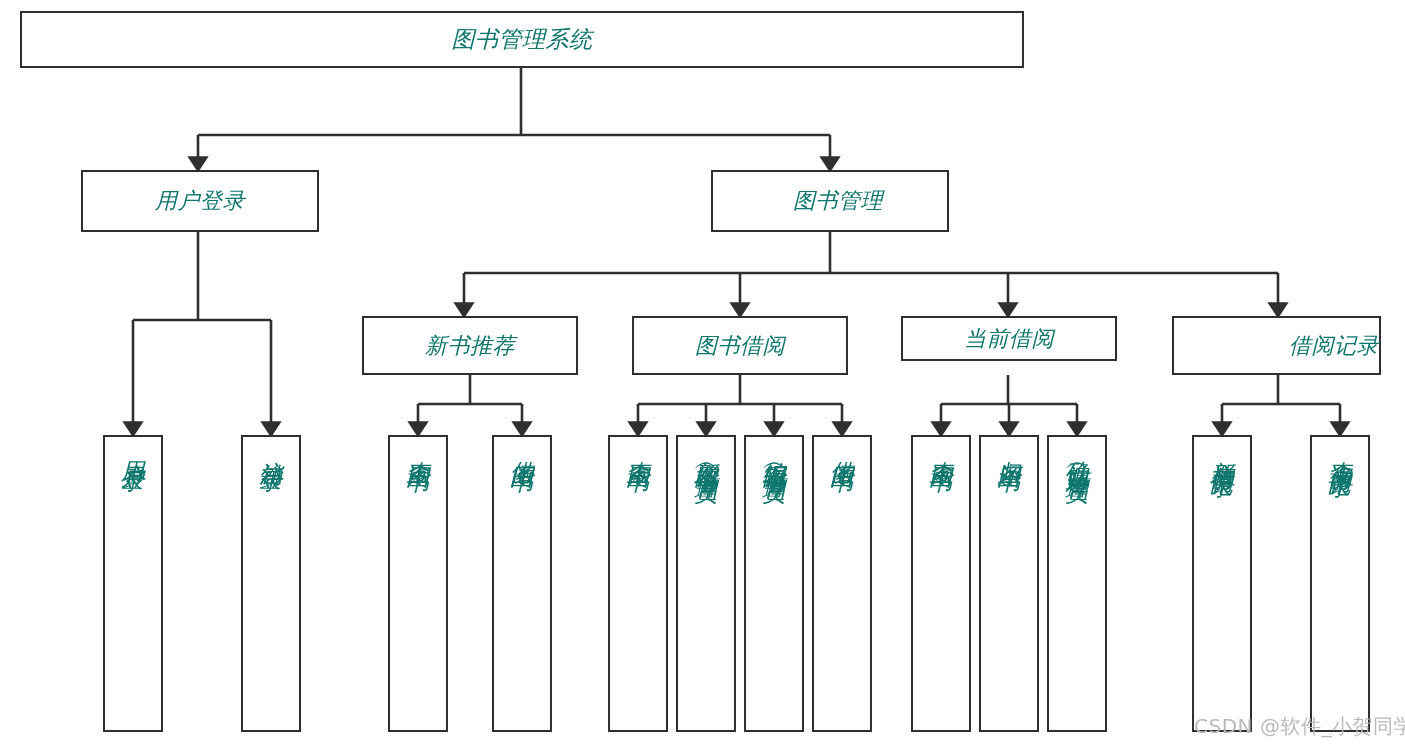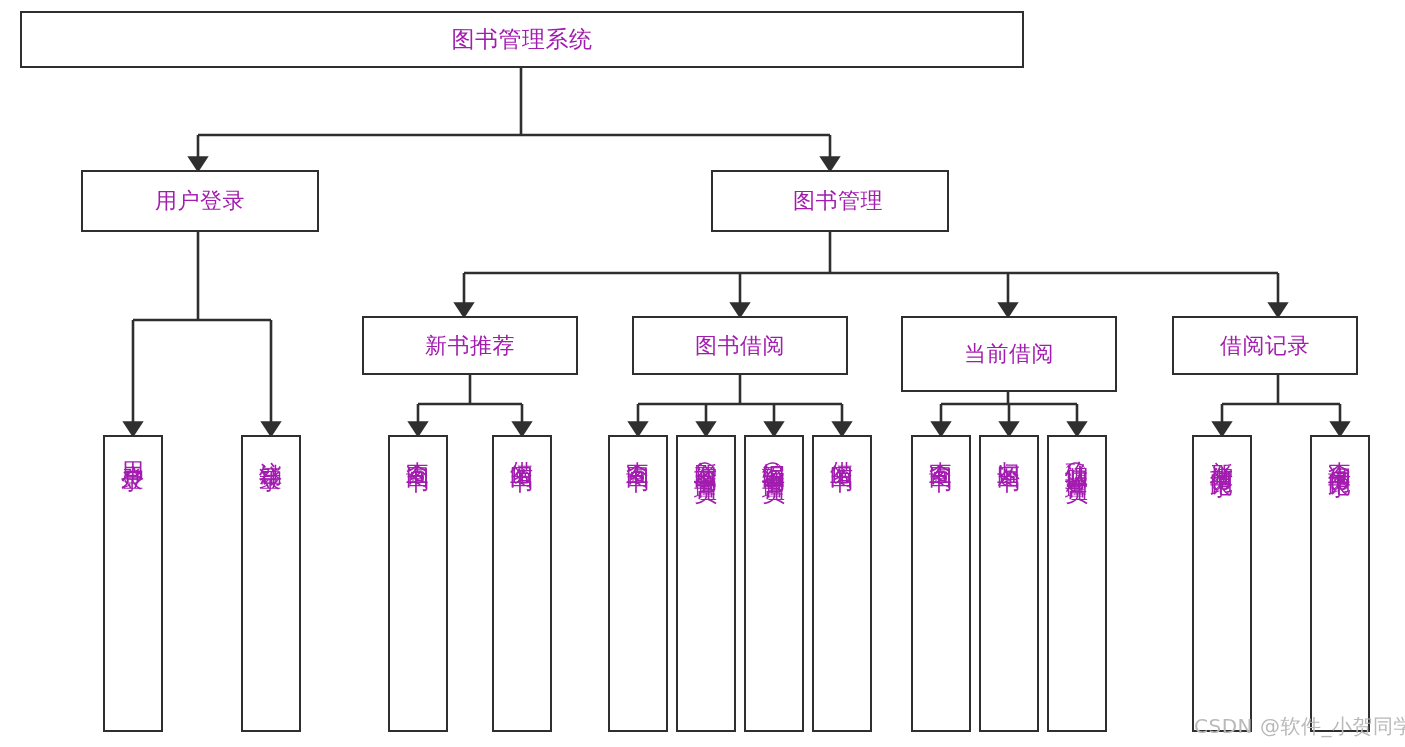--- a/index.html
+++ b/index.html
@@ -27,22 +27,23 @@
     pointer-events: none;
   }
   .node {
     position: absolute;
     box-sizing: border-box;
     background: #ffffff;
     border: 2.5px solid #2f2f2f;
     display: flex;
     align-items: center;
     justify-content: center;
-    color: #a21caf;
+    color: #0f766e;
     z-index: 2;
+    font-style: italic;
   }
   .node .lbl {
     display: block;
     line-height: 1.16;
     letter-spacing: 0.5px;
     white-space: nowrap;
   }
   
   .node.horiz .lbl {
     font-size: 22px;
@@ -143,25 +144,25 @@
   </div>
 
   <div class="node horiz" style="left:362px; top:316px; width:216px; height:59px;">
     <span class="lbl">新书推荐</span>
   </div>
 
   <div class="node horiz" style="left:632px; top:316px; width:216px; height:59px;">
     <span class="lbl">图书借阅</span>
   </div>
 
-  <div class="node horiz" style="left:901px; top:316px; width:216px; height:76px;">
+  <div class="node horiz" style="left:901px; top:316px; width:216px; height:45px;">
     <span class="lbl">当前借阅</span>
   </div>
 
-  <div class="node horiz" style="left:1172px; top:316px; width:186px; height:59px;">
+  <div class="node horiz" style="left:1172px; top:316px; width:209px; height:59px;justify-content:flex-end;">
     <span class="lbl">借阅记录</span>
   </div>
 
   <div class="node vert" style="left:103px; top:435px; width:60px; height:297px;">
     <span class="lbl">用户登录</span>
   </div>
 
   <div class="node vert" style="left:241px; top:435px; width:60px; height:297px;">
     <span class="lbl">注销登录</span>
   </div>

